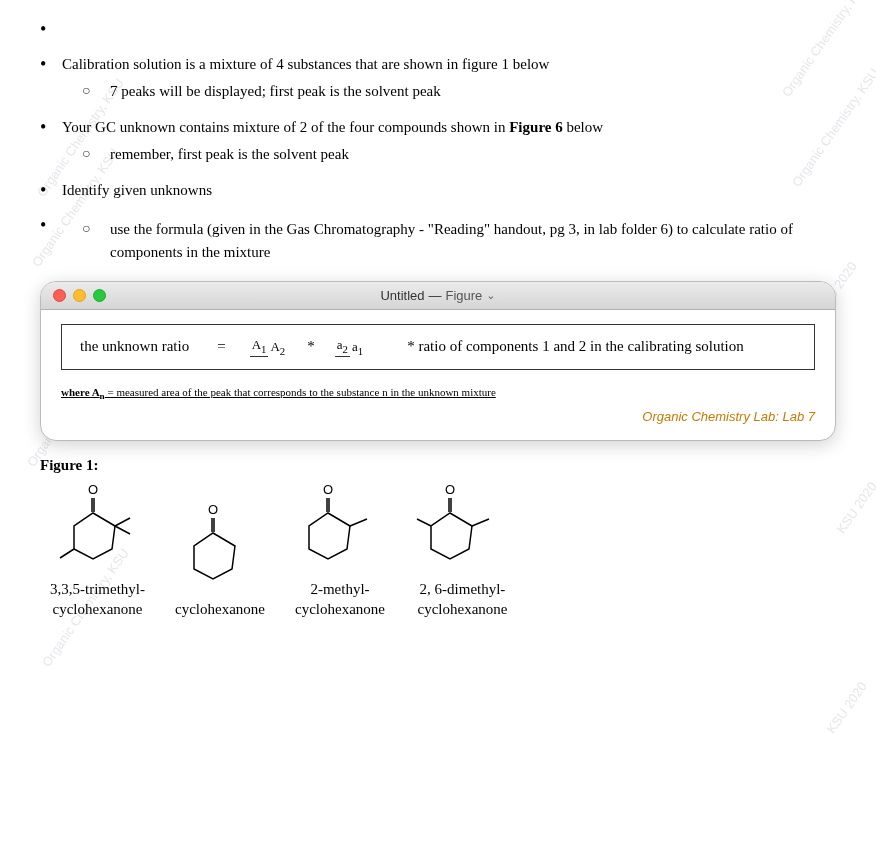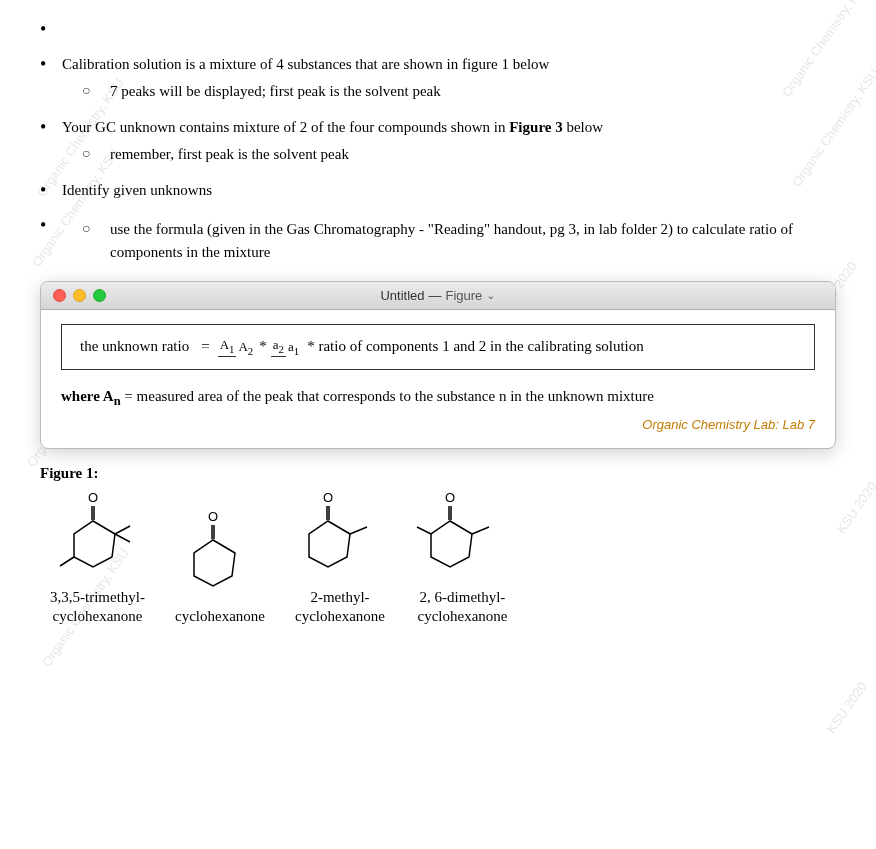--- a/index.html
+++ b/index.html
@@ -79,21 +79,21 @@
 
     .sub-dot {
       min-width: 28px;
       font-size: 14px;
       color: #333;
     }
 
     
     .mac-window {
       border: 1px solid #bbb;
-      border-radius: 8px;
+      border-radius: 16px;
       box-shadow: 0 4px 18px rgba(0,0,0,0.18);
       background: white;
       margin: 14px 0 16px 0;
       overflow: hidden;
     }
 
     .mac-titlebar {
       background: linear-gradient(to bottom, #ebebeb, #d5d5d5);
       padding: 7px 12px;
       display: flex;
@@ -144,21 +144,21 @@
       padding: 14px 20px 16px 20px;
     }
 
     
     .formula-box {
       border: 1px solid #333;
       padding: 12px 18px;
       margin-bottom: 14px;
       display: flex;
       align-items: center;
-      gap: 0;
+      gap: 16px;
       font-size: 15px;
     }
 
     .formula-label {
       margin-right: 6px;
       white-space: nowrap;
     }
 
     .formula-equals {
       margin: 0 6px;
@@ -181,30 +181,31 @@
     .fraction-den {
       padding: 1px 2px 0 2px;
       font-size: 13px;
     }
 
     .formula-star {
       margin: 0 2px;
     }
 
     .formula-ratio-text {
-      margin-left: 4px;
+      margin-left: 24px;
       font-size: 15px;
       text-align: right;
     }
 
     
     .explanation {
-      font-size: 15px;
+      font-size: 11px;
       line-height: 1.6;
       margin-top: 8px;
+      text-decoration: underline;
     }
 
     .lab-label {
       text-align: right;
       color: #c47a00;
       font-size: 13px;
       font-family: Arial, sans-serif;
       margin-top: 6px;
       font-style: italic;
     }
@@ -296,42 +297,42 @@
               <span class="sub-dot">○</span>
               <span>7 peaks will be displayed; first peak is the solvent peak</span>
             </li>
           </ul>
         </div>
       </li>
 
       <li>
         <span class="bullet-dot">•</span>
         <div>
-          <span>Your GC unknown contains mixture of 2 of the four compounds shown in <span class="bold">Figure 3</span> below</span>
+          <span>Your GC unknown contains mixture of 2 of the four compounds shown in <span class="bold">Figure 6</span> below</span>
           <ul class="sub-list">
             <li>
               <span class="sub-dot">○</span>
               <span>remember, first peak is the solvent peak</span>
             </li>
           </ul>
         </div>
       </li>
 
       <li>
         <span class="bullet-dot">•</span>
         <span>Identify given unknowns</span>
       </li>
 
       <li>
         <span class="bullet-dot">•</span>
         <div>
           <ul class="sub-list">
             <li>
               <span class="sub-dot">○</span>
-              <span>use the formula (given in the Gas Chromatography - "Reading" handout, pg 3, in lab folder 2) to calculate ratio of components in the mixture</span>
+              <span>use the formula (given in the Gas Chromatography - "Reading" handout, pg 3, in lab folder 6) to calculate ratio of components in the mixture</span>
             </li>
           </ul>
         </div>
       </li>
 
     </ul>
 
     <div class="mac-window">
       <div class="mac-titlebar">
         <div class="mac-buttons">

